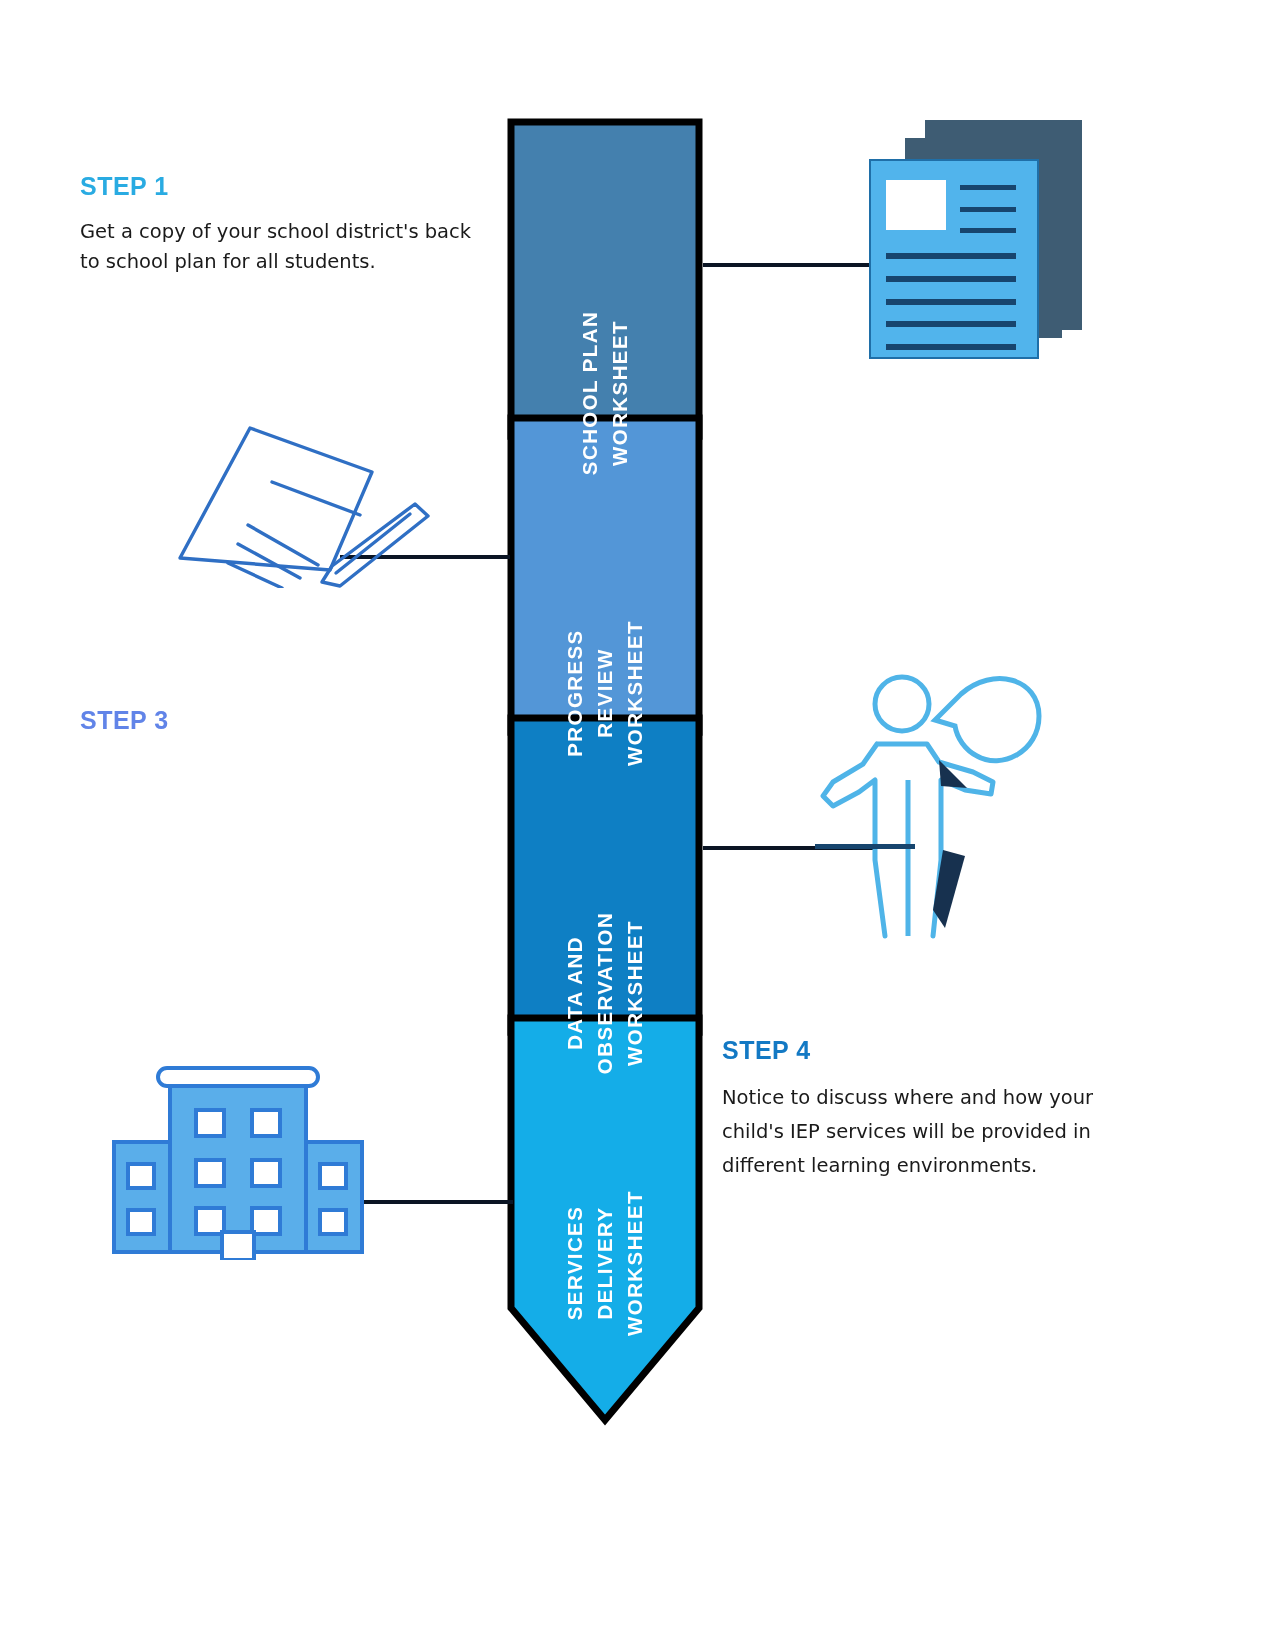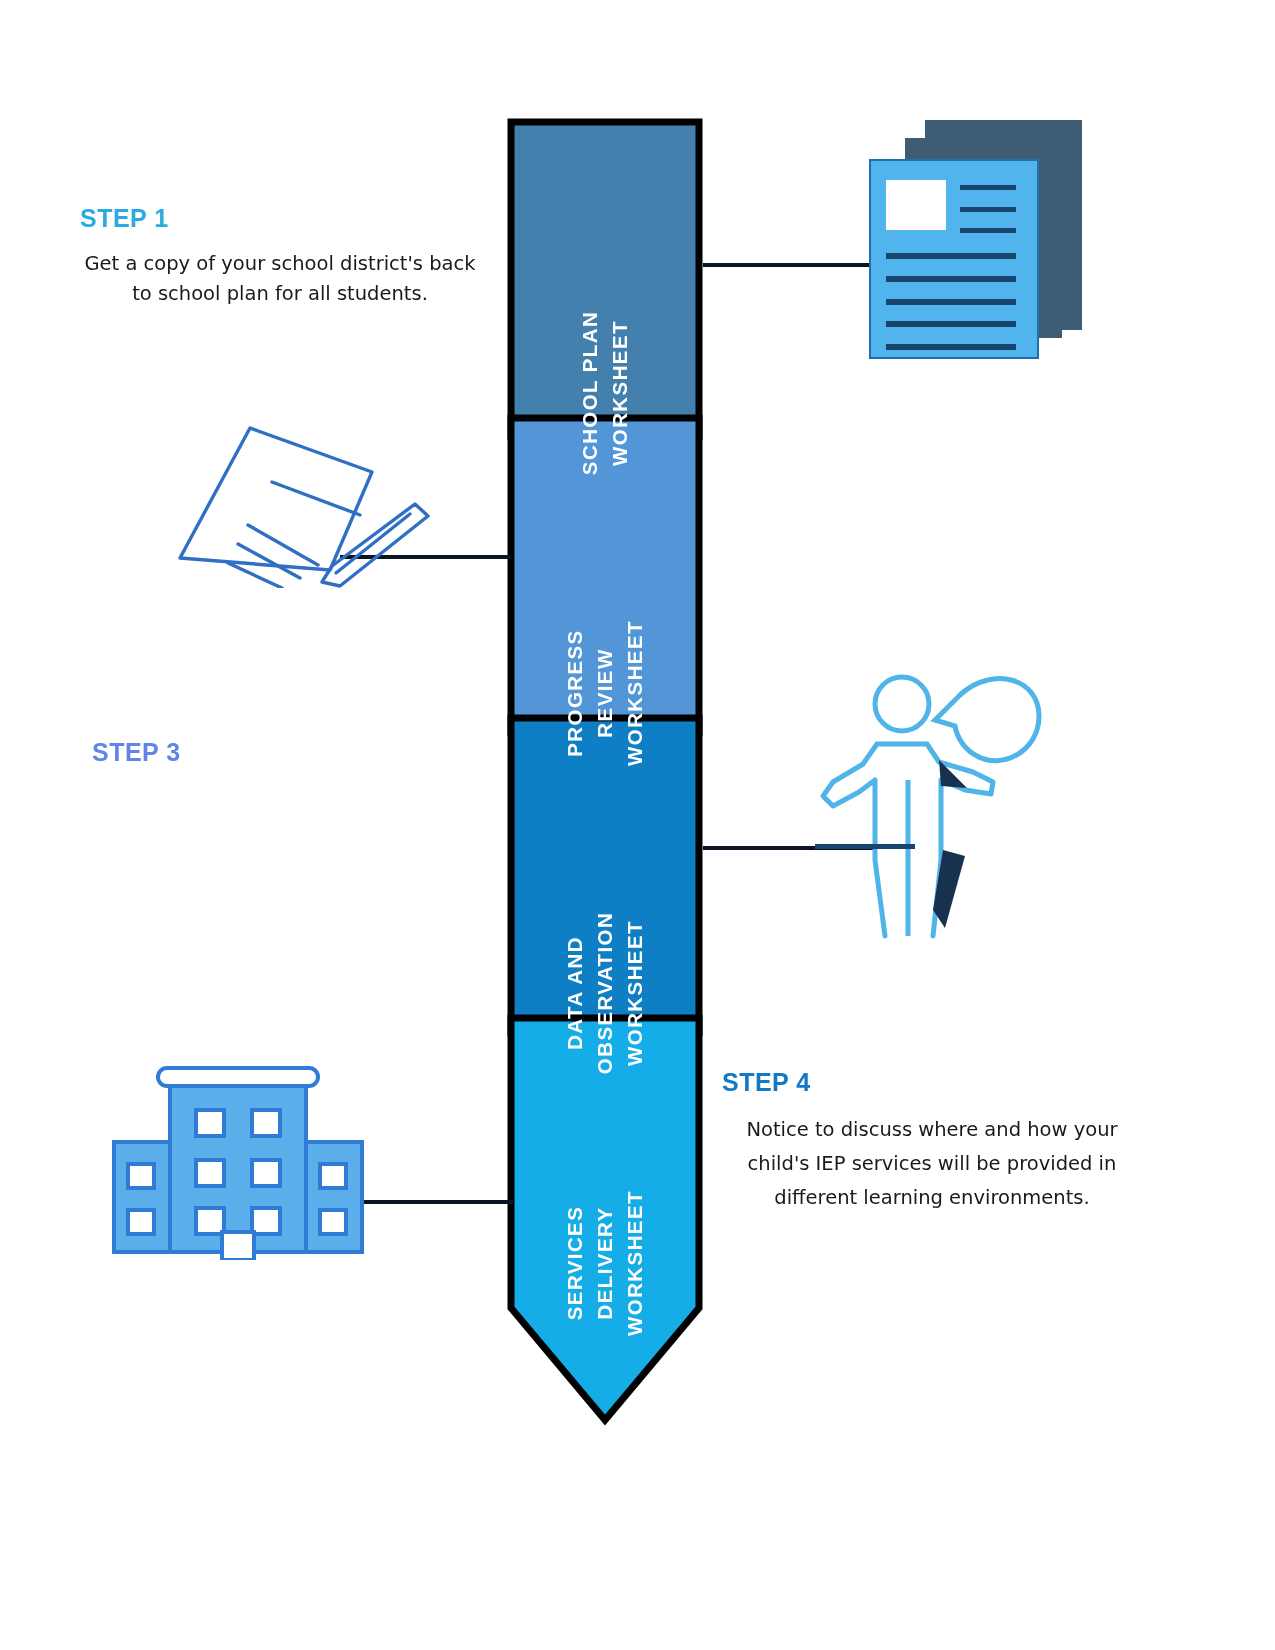--- a/index.html
+++ b/index.html
@@ -19,41 +19,40 @@
     text-align:center;
     font-family:"DejaVu Sans", sans-serif;
     font-size:45px;
     font-weight:bold;
     letter-spacing:0.5px;
     color:#1236B4;
     white-space:nowrap;
   }
 
   
-  .step-block { position:absolute;margin-top:32px; }
+  .step-block { position:absolute; }
   .step-label {
     font-family:"Liberation Sans", sans-serif;
     font-weight:bold;
     font-size:25px;
     letter-spacing:0.5px;
     margin:0 0 16px 0;
   }
   .step-body {
     font-family:"DejaVu Sans", sans-serif;
     font-size:19.5px;
     line-height:30px;
     color:#1a1a1a;
     margin:0;
-    text-align:center;
   }
   .step-body + .step-body { margin-top:22px; }
 
   #step1 { left:80px;  top:172px;  width:400px; }
   #step2 { left:726px; top:428px;  width:420px; }
-  #step3 { left:92px;  top:706px;  width:400px; }
+  #step3 { left:80px;  top:706px;  width:400px; }
   #step4 { left:722px; top:1036px; width:420px; }
 
   #step4 .step-body { line-height:34px; }
 
   
   #ribbon { position:absolute; left:505px; top:118px; width:200px; height:1310px; }
   #ribbon svg { display:block; }
 
   .chev-text {
     position:absolute;

